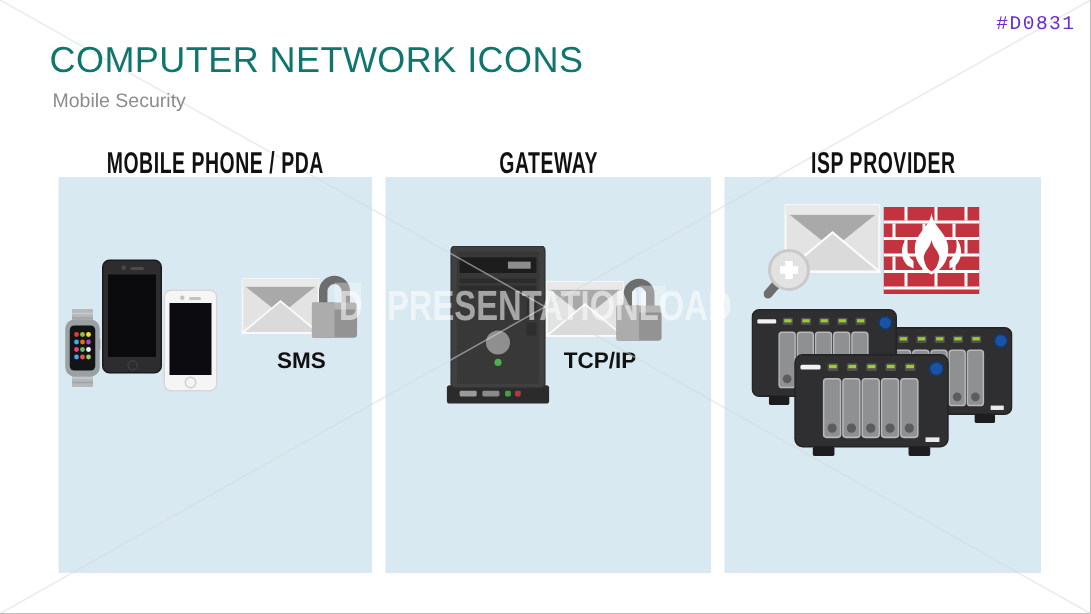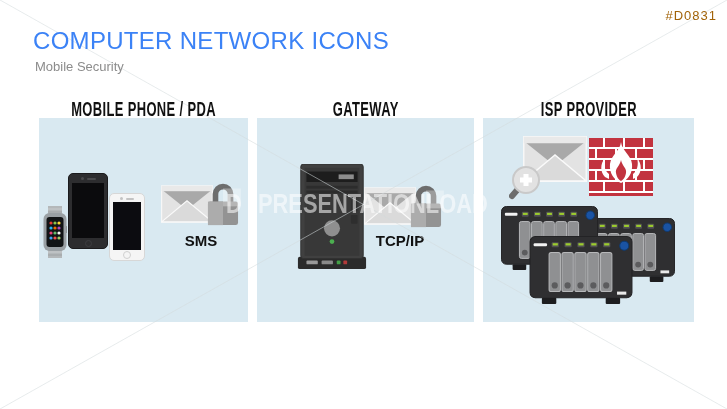--- a/index.html
+++ b/index.html
@@ -5,46 +5,46 @@
   html,body { margin:0; padding:0; background:#888; }
   .slide {
     position:relative; width:727px; height:409px; background:#ffffff;
     font-family:"Liberation Sans", sans-serif; overflow:hidden;
     margin:0 auto;
   }
   .diag-lines { position:absolute; left:0; top:0; z-index:1; pointer-events:none; }
 
   .code {
     position:absolute; top:8px; right:10px; z-index:2;
-    font-family:Liberation Sans, sans-serif; font-size:13px;
-    color:#a16207; letter-spacing:1px;
+    font-family:Liberation Mono, monospace; font-size:13px;
+    color:#6d28d9; letter-spacing:1px;
   }
   .title {
     position:absolute; left:33px; top:27px; z-index:2;
-    font-size:24px; font-weight:400; color:#3b82f6; letter-spacing:0.3px;
+    font-size:24px; font-weight:400; color:#0f766e; letter-spacing:0.3px;
   }
   .subtitle {
     position:absolute; left:35px; top:59px; z-index:2;
     font-size:13px; color:#8c8c8c;
   }
 
   .col-header {
     position:absolute; top:99px; z-index:2; text-align:center;
     font-size:18px; font-weight:700; color:#111;
   }
   .col-header .condensed {
     display:inline-block; transform:scale(0.72,1.12);
     transform-origin:center; white-space:nowrap; letter-spacing:0.5px;
   }
   .ch1 { left:39px;  width:209px; }
   .ch2 { left:257px; width:217px; }
   .ch3 { left:483px; width:211px; }
 
   .panel {
-    position:absolute; top:118px; height:204px; background:#d9e9f1; z-index:0;
+    position:absolute; top:118px; height:264px; background:#d9e9f1; z-index:0;
   }
   .p1 { left:39px;  width:209px; }
   .p2 { left:257px; width:217px; }
   .p3 { left:483px; width:211px; }
   .panel > * { position:absolute; z-index:2; }
 
   
   .phone { border-radius:5px; }
   .phone-black { left:29px; top:55px; width:38px; height:74px; background:#2d2d2f; border:1px solid #1b1b1d; }
   .phone-black .screen { position:absolute; left:3px; right:3px; top:9px; bottom:10px; background:#0b0b0d; }

